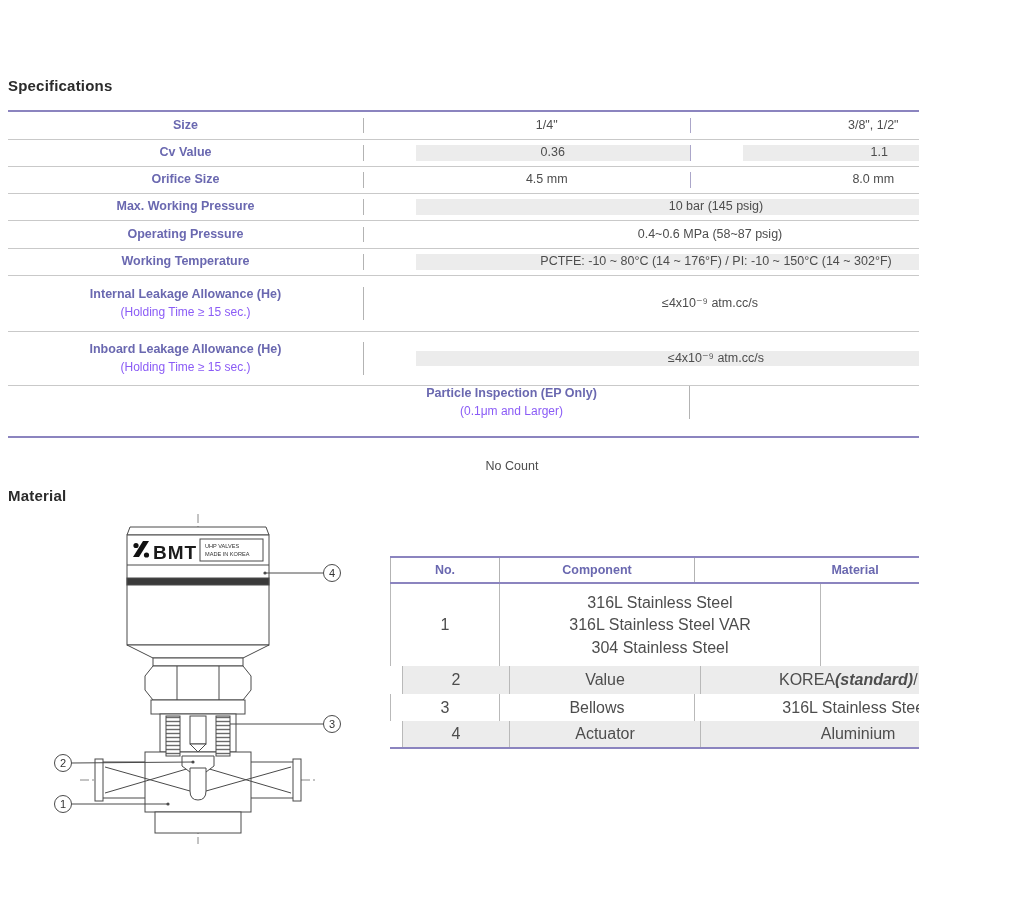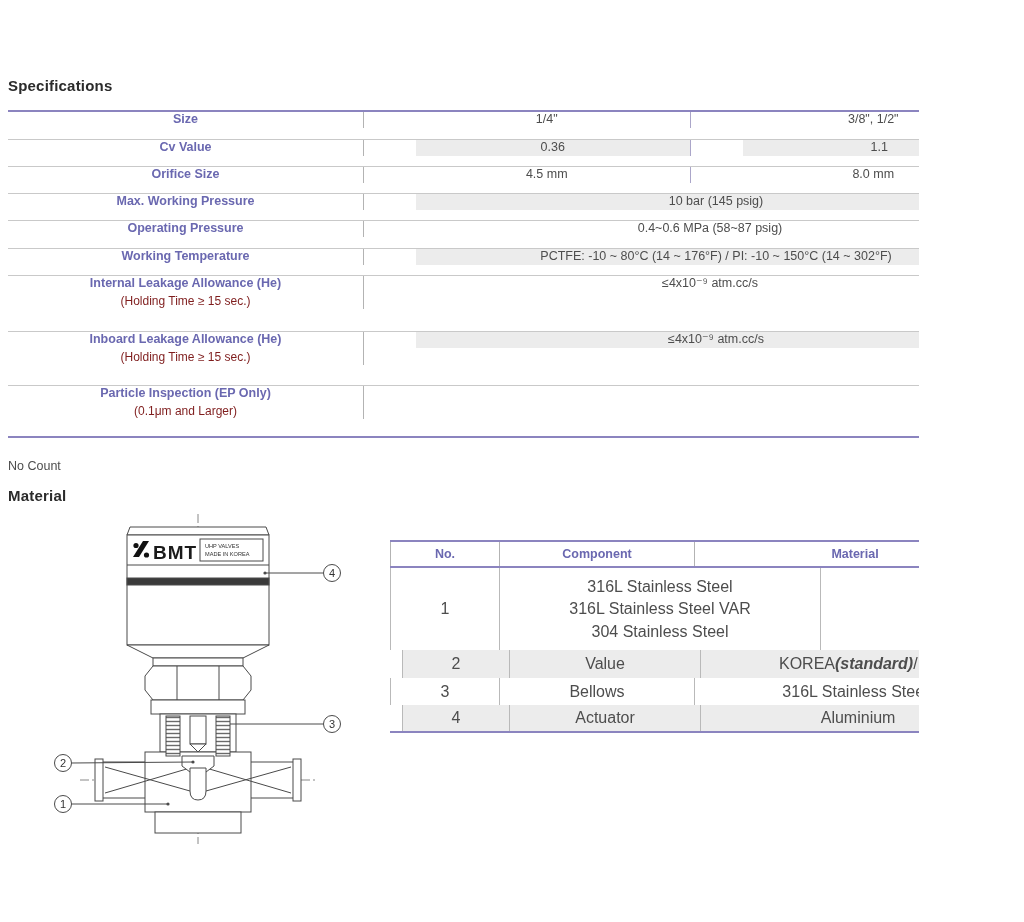--- a/index.html
+++ b/index.html
@@ -10,37 +10,37 @@
   }
   .sec-title { position:absolute; font-size:15px; font-weight:bold; color:#2b2b2b; letter-spacing:.2px; }
   #spec-title { left:8px; top:77px; }
   #mat-title  { left:8px; top:487px; }
 
   
   .spec-table {
     position:absolute; left:8px; top:110px; width:1008px;
     border-top:2px solid #8b84bf; border-bottom:2px solid #8b84bf;
   }
-  .srow { display:flex; align-items:flex-start; border-bottom:1px solid #c9c9c9;gap:40px; }
+  .srow { display:flex; align-items:center; border-bottom:1px solid #c9c9c9;gap:40px; }
   .srow.last { border-bottom:none;flex-direction:column; }
   .scell {
     display:flex; flex-direction:column; justify-content:center; align-items:center;
     text-align:center; font-size:12.5px; color:#4d4d4d; line-height:1.25;
   }
   .slabel { width:355px; border-right:1px solid #b3b3b3; color:#6a68b0; font-weight:bold; }
-  .slabel .sub { font-weight:normal; color:#7f1d1d; font-size:12px; margin-top:2px; }
+  .slabel .sub { font-weight:normal; color:#8b5cf6; font-size:12px; margin-top:2px; }
   .sval { flex:1; }
   .sval.split { border-right:1px solid #aba6c9; }
   .gray { background:#ececec;margin-left:12px; }
 
   
   .mat-table { position:absolute; left:390px; top:540px; width:626px; }
   .mhead {
     display:flex; height:28px; box-sizing:border-box;
-    border-top:2px solid #8b84bf; border-bottom:2px solid #8b84bf;
+    border-top:2px solid #8b84bf; border-bottom:2px solid #8b84bf;margin-top:16px;
   }
   .mbody { border-bottom:2px solid #8b84bf; }
   .mrow { display:flex; }
   .mcell {
     box-sizing:border-box; display:flex; align-items:center; justify-content:center;
     text-align:center; font-size:16px; color:#4d4d4d;
     border-right:1px solid #b9b9b9; line-height:1.2;
   }
   .mcell.first { border-left:1px solid #b9b9b9; }
   .mhead .mcell { color:#6a68b0; font-weight:bold; font-size:12.5px; border-color:#b3b3b3; }

